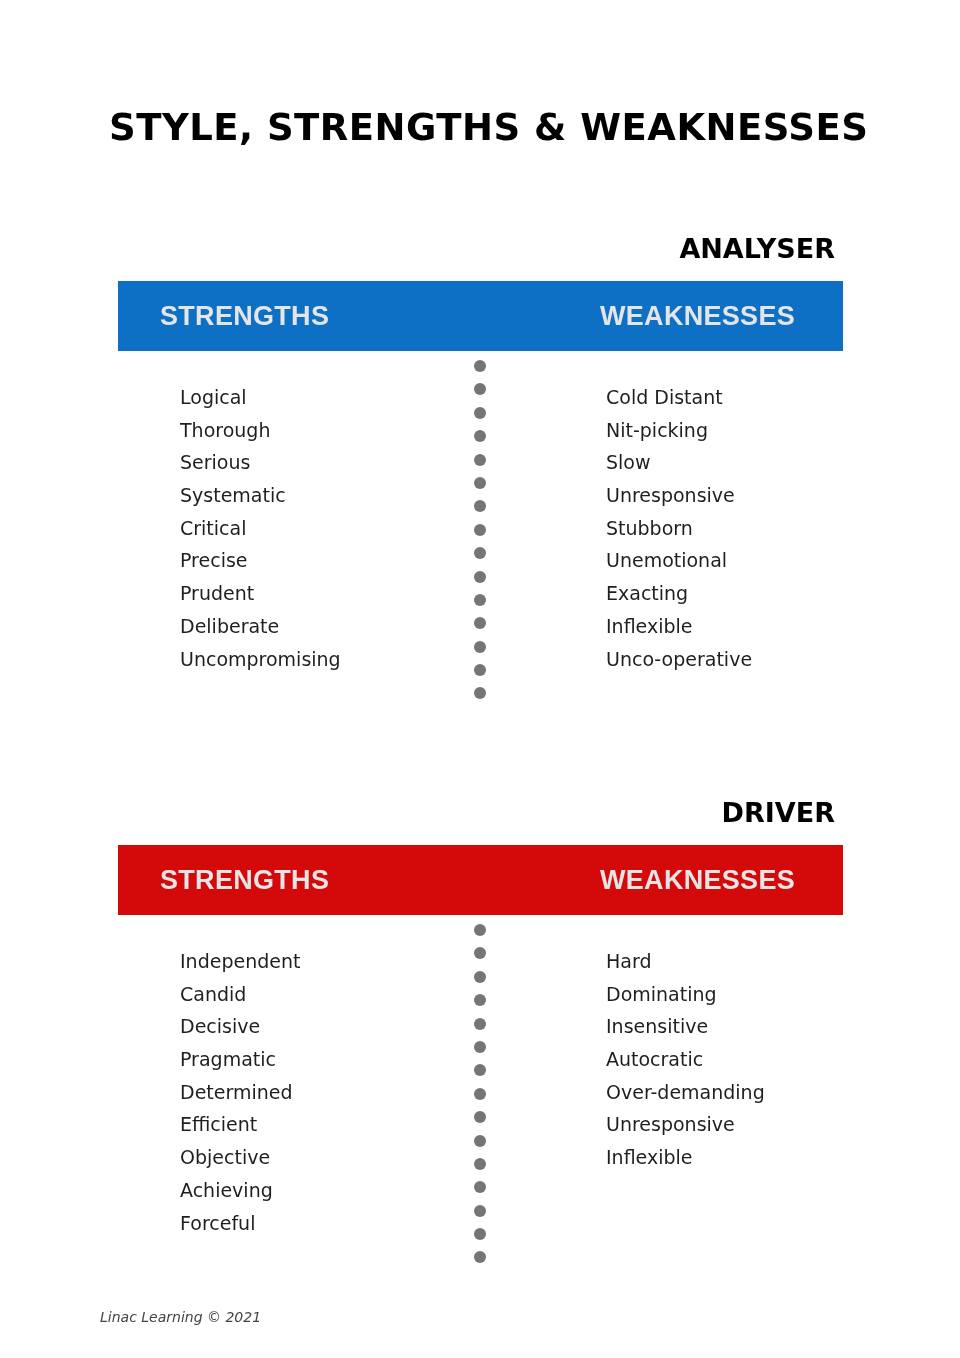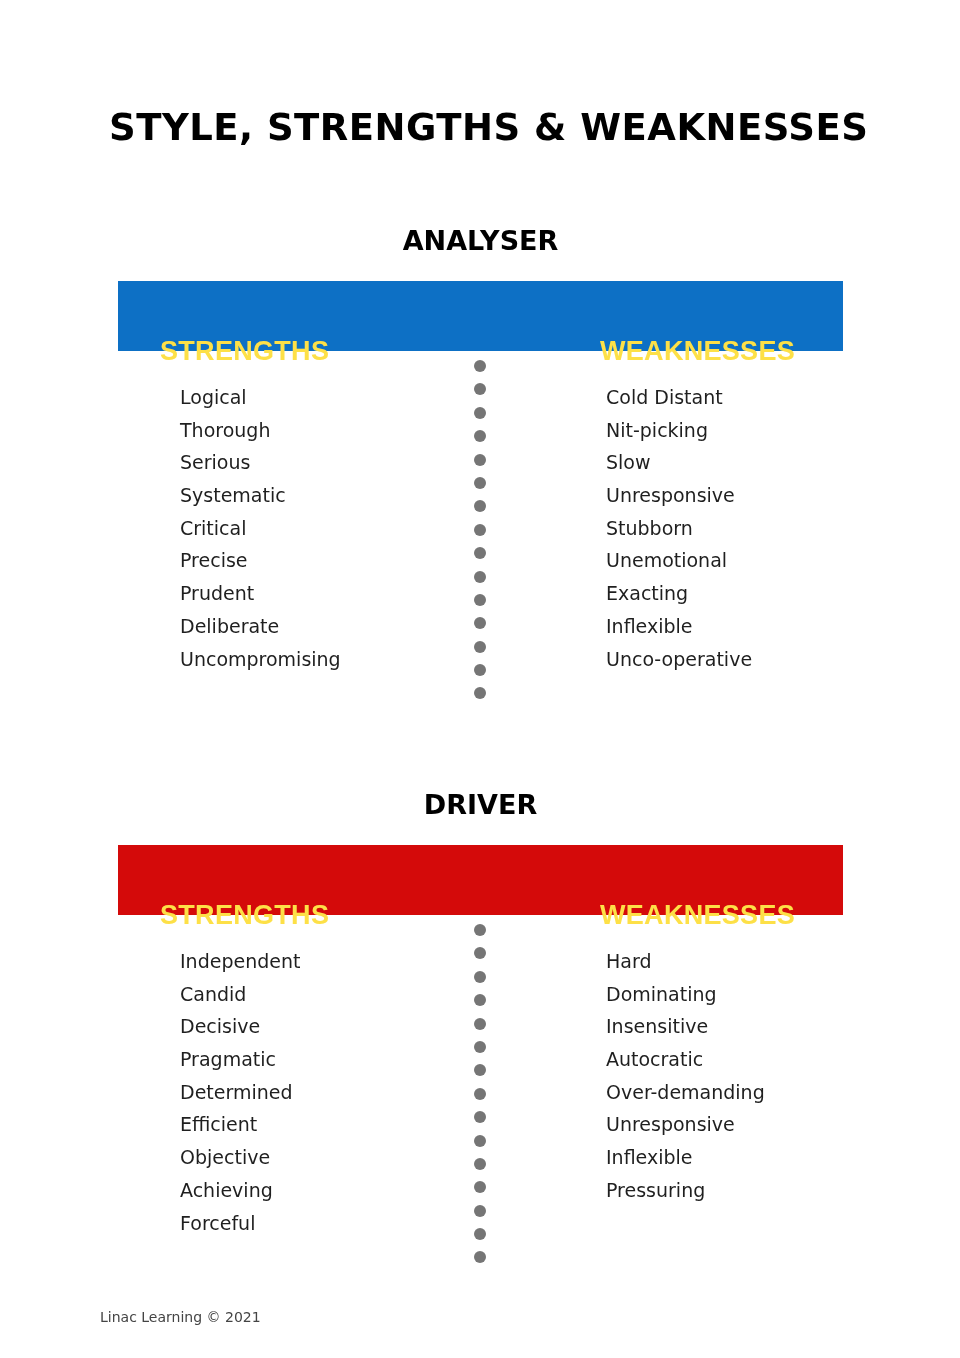--- a/index.html
+++ b/index.html
@@ -2,38 +2,38 @@
 <html><head>
   <meta charset="utf-8">
   <style>
     html, body { margin: 0; padding: 0; background: #ffffff; }
     body { width: 960px; height: 1358px; position: relative; overflow: hidden;
            font-family: "DejaVu Sans", sans-serif; color: #1a1a1a; }
     .page-title { position: absolute; left: 97px; top: 92px; margin: 12px;
                   font-family: "DejaVu Sans", sans-serif; font-weight: bold;
                   font-size: 37px; letter-spacing: 0.5px; color: #000; line-height: 48px; }
     .section { position: absolute; left: 118px; width: 725px; }
-    .section-title { text-align: center; font-weight: bold; font-size: 27px;
-                     color: #000; line-height: 34px; margin: 0; }
+    .section-title { text-align: right; font-weight: bold; font-size: 27px;
+                     color: #000; line-height: 34px; margin: 8px; }
     .band { position: absolute; left: 0; width: 725px; height: 70px; }
-    .band .label { position: absolute; top: 0; line-height: 70px; color: #fde047;
+    .band .label { position: absolute; top: 0; line-height: 70px; color: #e5e5e5;
                    font-weight: bold; font-size: 27px; font-family: "Liberation Sans", sans-serif;
-                   letter-spacing: 0.3px; margin-top: 35px; }
+                   letter-spacing: 0.3px; }
     .band .label.left { left: 42px; }
     .band .label.right { left: 482px; }
     .list { position: absolute; margin: 18px; padding: 0; list-style: none; }
     .list li { font-family: "DejaVu Sans", sans-serif; font-size: 19px; line-height: 32.7px;
                color: #1f1f1f; height: 32.7px; white-space: nowrap; }
     .list.left { left: 44px; }
     .list.right { left: 470px; }
     .dots { position: absolute; left: 356px; width: 12px; }
     .dot { width: 12px; height: 12px; border-radius: 50%; background: #757575;
            margin-bottom: 11.4px; }
     .footer { position: absolute; left: 100px; top: 1309px; font-size: 14px;
-              color: #444; font-family: "DejaVu Sans", sans-serif; }
+              color: #444; font-family: "DejaVu Sans", sans-serif; font-style: italic; }
   </style>
 </head>
 <body>
 
 <h1 class="page-title">STYLE, STRENGTHS &amp; WEAKNESSES</h1>
 
 <div class="section" style="top:224px;">
   <h2 class="section-title">ANALYSER</h2>
   <div class="band" style="top: 57px; background: rgb(13, 112, 197);">
     <span class="label left">STRENGTHS</span>
@@ -115,17 +115,16 @@
       <div class="dot" style="background: rgb(117, 117, 117);"></div>
     </div>
   <ul class="list right" style="top:139px;">
     <li>Hard</li>
     <li>Dominating</li>
     <li>Insensitive</li>
     <li>Autocratic</li>
     <li>Over-demanding</li>
     <li>Unresponsive</li>
     <li>Inflexible</li>
-    <li>Pressuring</li>
   </ul>
 </div>
 
 <div class="footer">Linac Learning © 2021</div>
 
 </body></html>

